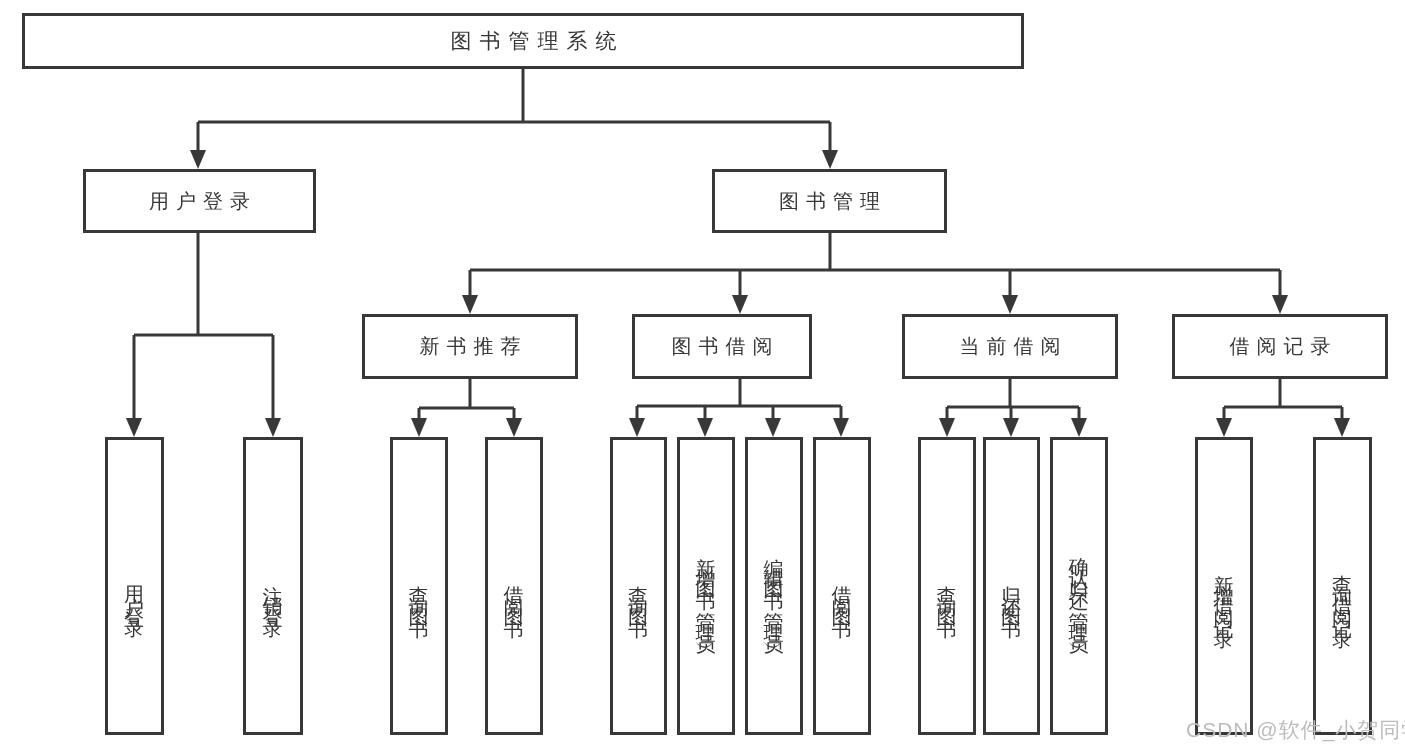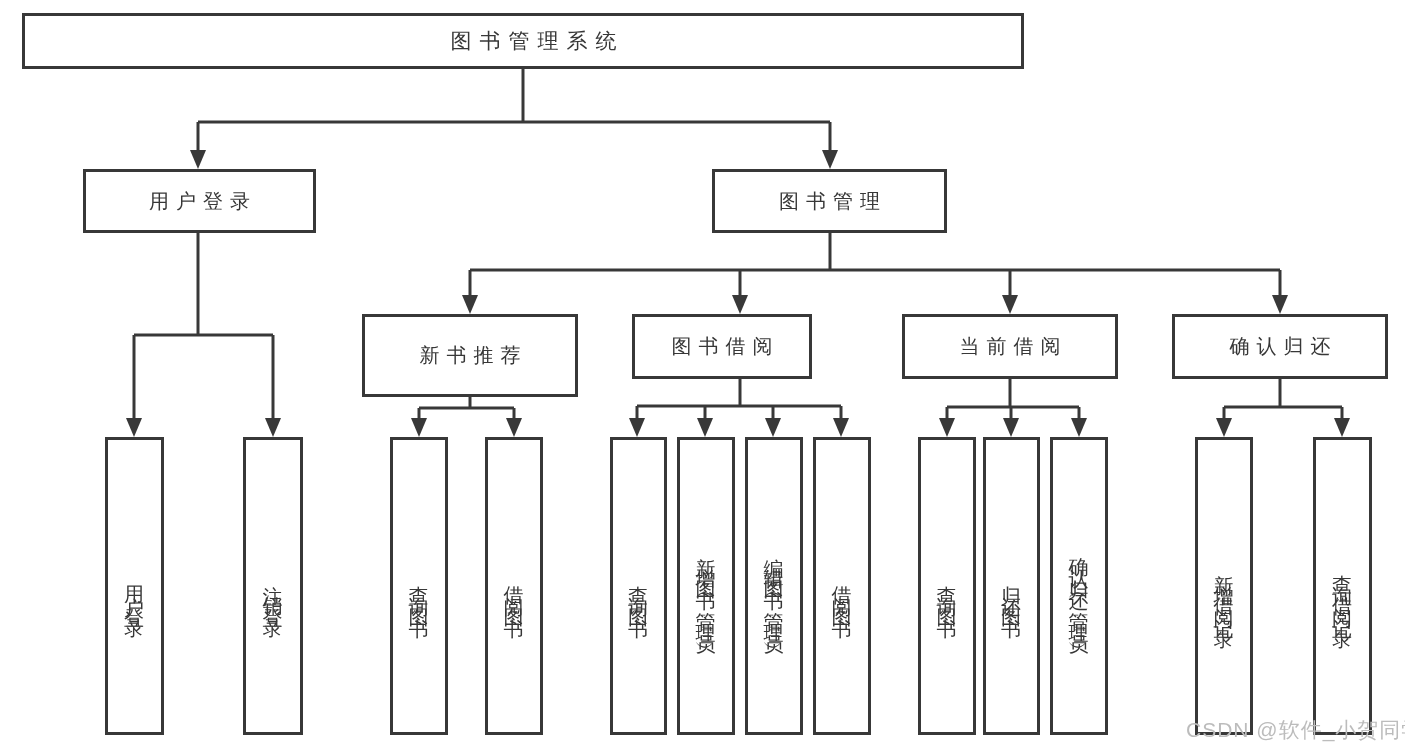--- a/index.html
+++ b/index.html
@@ -131,31 +131,31 @@
     <span class="hlabel">图书管理系统</span>
   </div>
 
   <div class="box" style="left:83px;top:169px;width:233px;height:64px;">
     <span class="hlabel">用户登录</span>
   </div>
   <div class="box" style="left:712px;top:169px;width:235px;height:64px;">
     <span class="hlabel">图书管理</span>
   </div>
 
-  <div class="box" style="left:362px;top:314px;width:216px;height:83px;">
+  <div class="box" style="left:362px;top:314px;width:216px;height:65px;">
     <span class="hlabel">新书推荐</span>
   </div>
   <div class="box" style="left:632px;top:314px;width:180px;height:65px;">
     <span class="hlabel">图书借阅</span>
   </div>
   <div class="box" style="left:902px;top:314px;width:216px;height:65px;">
     <span class="hlabel">当前借阅</span>
   </div>
   <div class="box" style="left:1172px;top:314px;width:216px;height:65px;">
-    <span class="hlabel">确认归还</span>
+    <span class="hlabel">借阅记录</span>
   </div>
 
   <div class="vbox" style="left:105px;top:437px;width:59px;height:298px;">
     <span class="vlabel">用户登录</span>
   </div>
   <div class="vbox" style="left:243px;top:437px;width:60px;height:298px;">
     <span class="vlabel">注销登录</span>
   </div>
 
   <div class="vbox" style="left:390px;top:437px;width:58px;height:298px;">

